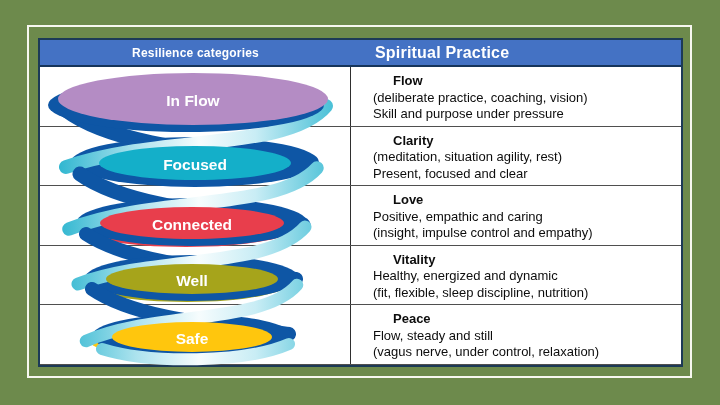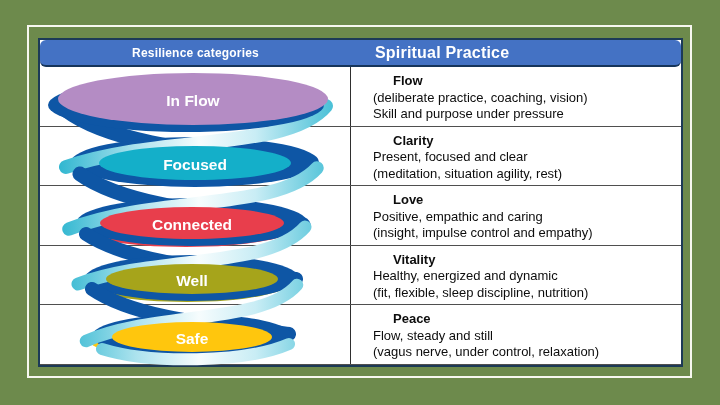--- a/index.html
+++ b/index.html
@@ -13,21 +13,21 @@
     position:absolute; left:27px; top:25px; width:661px; height:349px;
     border:2px solid #F7F7F0;
   }
   .table {
     position:absolute; left:38px; top:38px; width:645px; height:329px;
     background:#ffffff; border:2px solid #1C3A57; box-sizing:border-box;
     display:flex; flex-direction:column;
   }
   .hdr {
     flex:none; height:25px; display:flex;
-    background:#4472C4; border-bottom:2px solid #16355B; box-sizing:content-box;border-radius:6px;
+    background:#4472C4; border-bottom:2px solid #16355B; box-sizing:content-box;
   }
   .hdr-left {
     width:311px; flex:none; display:flex; align-items:center; justify-content:center;
     color:#fff; font-weight:bold; font-size:12px; letter-spacing:0.2px;
   }
   .hdr-right {
     flex:1; display:flex; align-items:center; padding-left:24px;
     color:#fff; font-weight:bold; font-size:16px; letter-spacing:0.2px;
   }
   .tbody { flex:1; position:relative; display:flex; flex-direction:column; }
@@ -71,22 +71,22 @@
         <div class="ttl">Flow</div>
         <div>(deliberate practice, coaching, vision)</div>
         <div>Skill and purpose under pressure</div>
       </div>
     </div>
 
     <div class="row">
       <div class="cell-left"></div>
       <div class="cell-right">
         <div class="ttl">Clarity</div>
+        <div>(meditation, situation agility, rest)</div>
         <div>Present, focused and clear</div>
-        <div>(meditation, situation agility, rest)</div>
       </div>
     </div>
 
     <div class="row">
       <div class="cell-left"></div>
       <div class="cell-right">
         <div class="ttl">Love</div>
         <div>Positive, empathic and caring</div>
         <div>(insight, impulse control and empathy)</div>
       </div>

